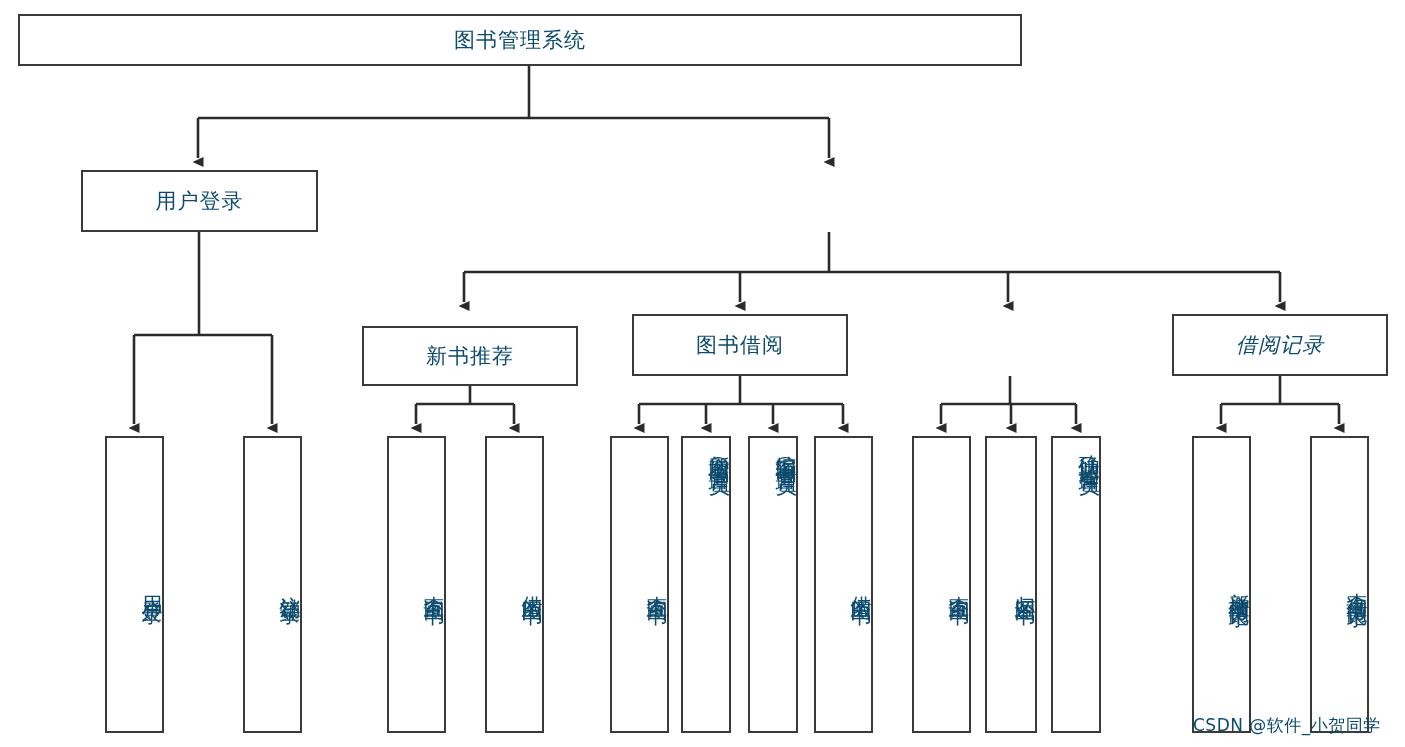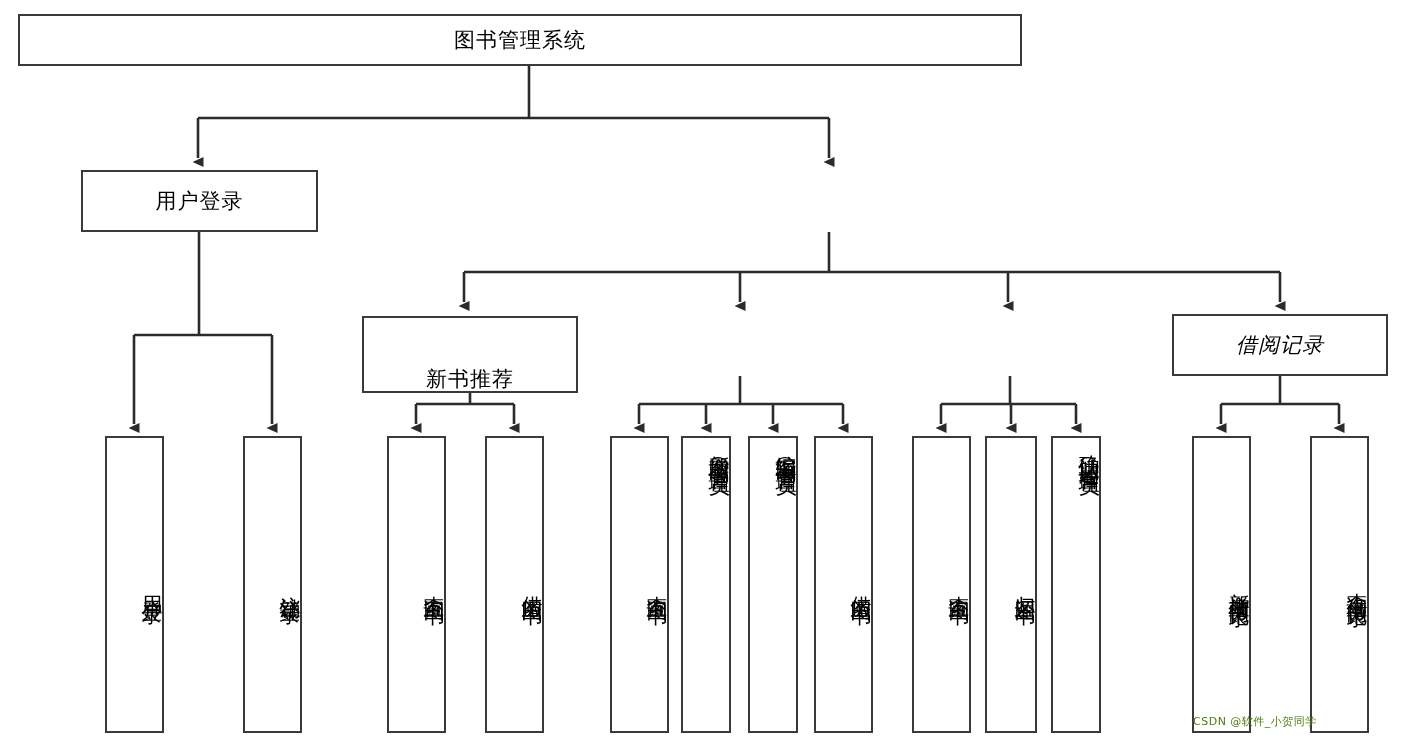--- a/index.html
+++ b/index.html
@@ -32,21 +32,21 @@
     position: absolute;
     box-sizing: border-box;
     background: #ffffff;
     border: 2px solid #3a3a3a;
     display: flex;
     align-items: center;
     justify-content: center;
     overflow: hidden;
   }
   .node .label {
-    color: #000000;
+    color: #0c4a6e;
     font-size: 21px;
     line-height: 1.15;
     letter-spacing: 1px;
     white-space: nowrap;
     text-align: center;
   }
   .node.vertical {
     align-items: flex-start;
     padding-top: 0;
   }
@@ -61,22 +61,22 @@
     display: block;
     text-align: center;
   }
   .node.vertical.vcenter {
     align-items: center;
   }
   .watermark {
     position: absolute;
     left: 1193px;
     top: 714px;
-    font-size: 11px;
-    color: #4d7c0f;
+    font-size: 17px;
+    color: #0c4a6e;
     letter-spacing: 0.5px;
     white-space: nowrap;
     font-family: "DejaVu Sans", "Liberation Sans", sans-serif;
   }
 </style>
 </head>
 <body>
 
 <div id="diagram-root">
 
@@ -132,22 +132,25 @@
   </svg>
 
   <div class="node" style="left:18px; top:14px; width:1004px; height:52px;">
     <span class="label">图书管理系统</span>
   </div>
 
   <div class="node" style="left:81px; top:170px; width:237px; height:62px;">
     <span class="label">用户登录</span>
   </div>
 
-  <div class="node" style="left:362px; top:316px; width:216px; height:77px;align-items:flex-end;">
+  <div class="node" style="left:362px; top:326px; width:216px; height:60px;">
     <span class="label">新书推荐</span>
+  </div>
+  <div class="node" style="left:632px; top:314px; width:216px; height:62px;">
+    <span class="label">图书借阅</span>
   </div>
   <div class="node" style="left:1172px; top:314px; width:216px; height:62px;font-style:italic;">
     <span class="label">借阅记录</span>
   </div>
 
   <div class="node vertical vcenter" style="left:105px; top:436px; width:59px; height:297px;">
     <span class="label">用户登录</span>
   </div>
   <div class="node vertical vcenter" style="left:243px; top:436px; width:59px; height:297px;">
     <span class="label">注销登录</span>

